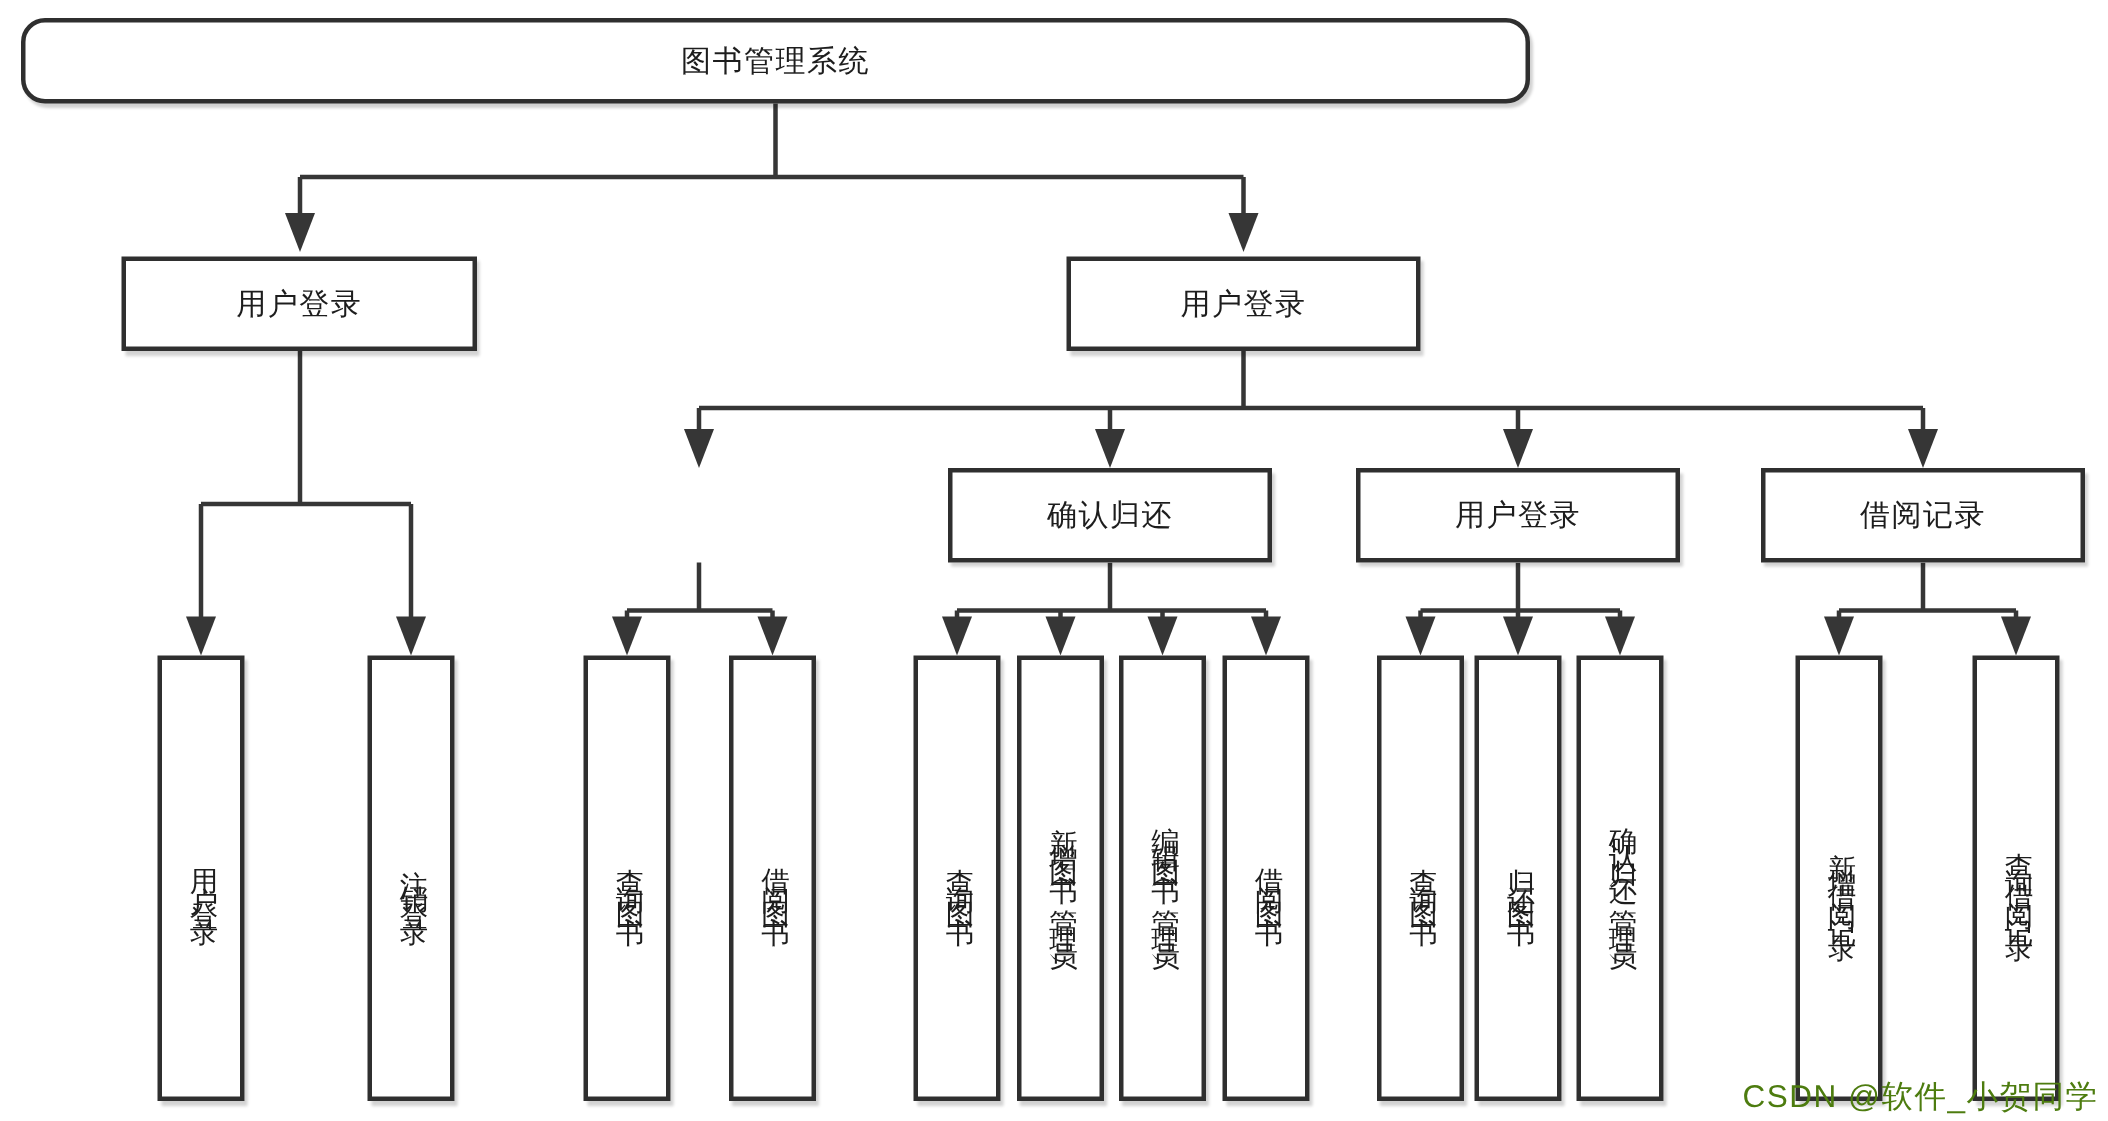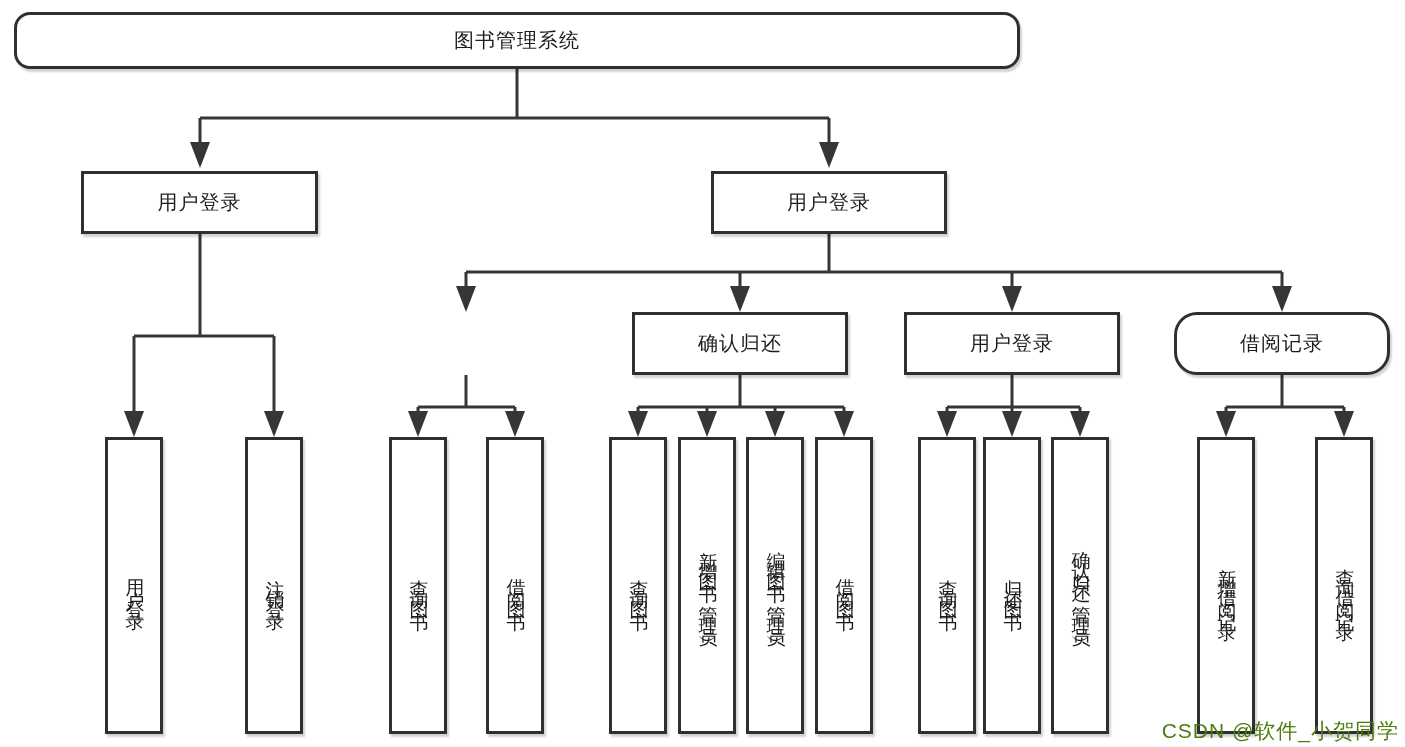--- a/index.html
+++ b/index.html
@@ -51,21 +51,21 @@
     line-height: 50px;
     box-shadow: 2px 3px 2px rgba(0,0,0,0.18);
   }
   
   .n-root        { left: 14px;  top: 12px;  width: 1006px; height: 57px; border-radius: 16px; }
   .n-user-login  { left: 81px;  top: 171px; width: 237px;  height: 63px; }
   .n-book-mgmt   { left: 711px; top: 171px; width: 236px;  height: 63px; }
   .n-new-books      { left: 355px;  top: 312px; width: 222px; height: 63px; }
   .n-book-borrow    { left: 632px;  top: 312px; width: 216px; height: 63px; }
   .n-current-borrow { left: 904px;  top: 312px; width: 216px; height: 63px; }
-  .n-borrow-records { left: 1174px; top: 312px; width: 216px; height: 63px; border-radius: 23px; }
+  .n-borrow-records { left: 1174px; top: 312px; width: 216px; height: 63px; }
   .l-a1 { left: 105px; }
   .l-a2 { left: 245px; }
   .l-b1 { left: 389px; }
   .l-b2 { left: 486px; }
   .l-c1 { left: 609px; }
   .l-c2 { left: 678px; }
   .l-c3 { left: 746px; }
   .l-c4 { left: 815px; }
   .l-d1 { left: 918px; }
   .l-d2 { left: 983px; }

